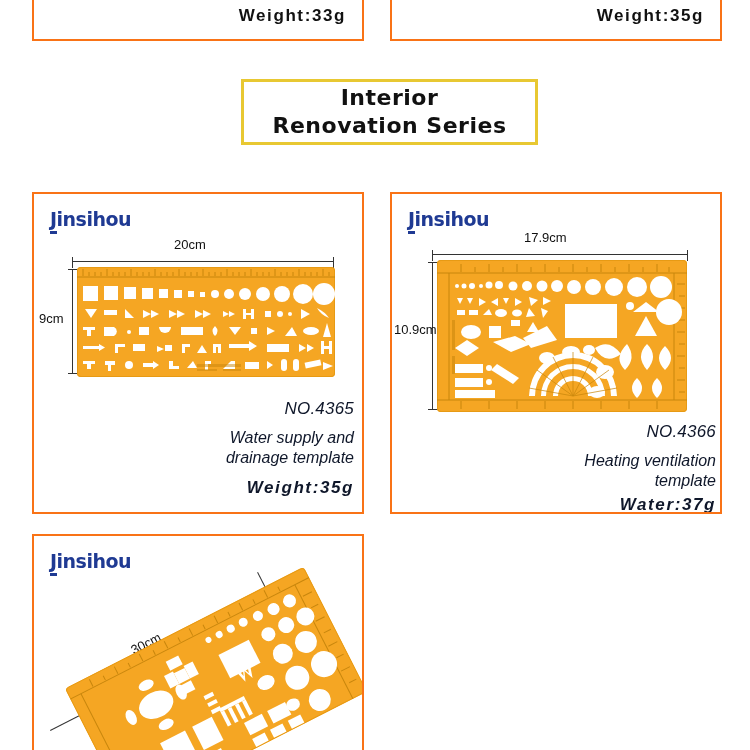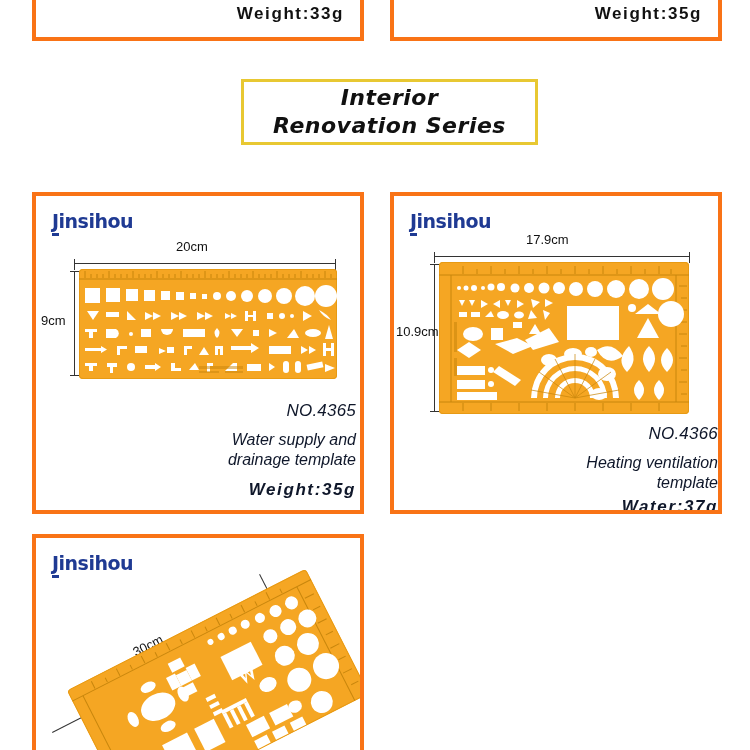--- a/index.html
+++ b/index.html
@@ -9,21 +9,21 @@
     font-family:"Liberation Sans", sans-serif;
     overflow:hidden;
     position:relative;
   }
   .page{position:relative;width:750px;height:542px;}
 
   
   .card{
     position:absolute;
     background:#ffffff;
-    border:4px solid #f97316;
+    border:2px solid #f97316;
     box-sizing:border-box;
     overflow:hidden;
   }
   .card-partial-top{ border-top:none; }
 
   .logo{
     position:absolute;
     font-family:"DejaVu Sans", sans-serif;
     font-weight:bold;
     font-size:19px;
@@ -155,21 +155,21 @@
 <div class="page">
 
   <div class="card card-partial-top" style="left:32px;top:-60px;width:332px;height:101px;">
     <div class="weight-only" style="right:16px;bottom:13px;">Weight:33g</div>
   </div>
 
   <div class="card card-partial-top" style="left:390px;top:-60px;width:332px;height:101px;">
     <div class="weight-only" style="right:16px;bottom:13px;">Weight:35g</div>
   </div>
 
-  <div class="banner" style="left:241px;top:79px;width:297px;height:66px;font-style:italic;">
+  <div class="banner" style="left:241px;top:79px;width:297px;height:66px;">
     <div class="banner-text">
       <div>Interior</div>
       <div>Renovation Series</div>
     </div>
   </div>
 
   <div class="card" style="left:32px;top:192px;width:332px;height:322px;">
 
     <div class="logo" style="left:16px;top:14px;">
       <span class="jbar">J</span><span>insihou</span>

